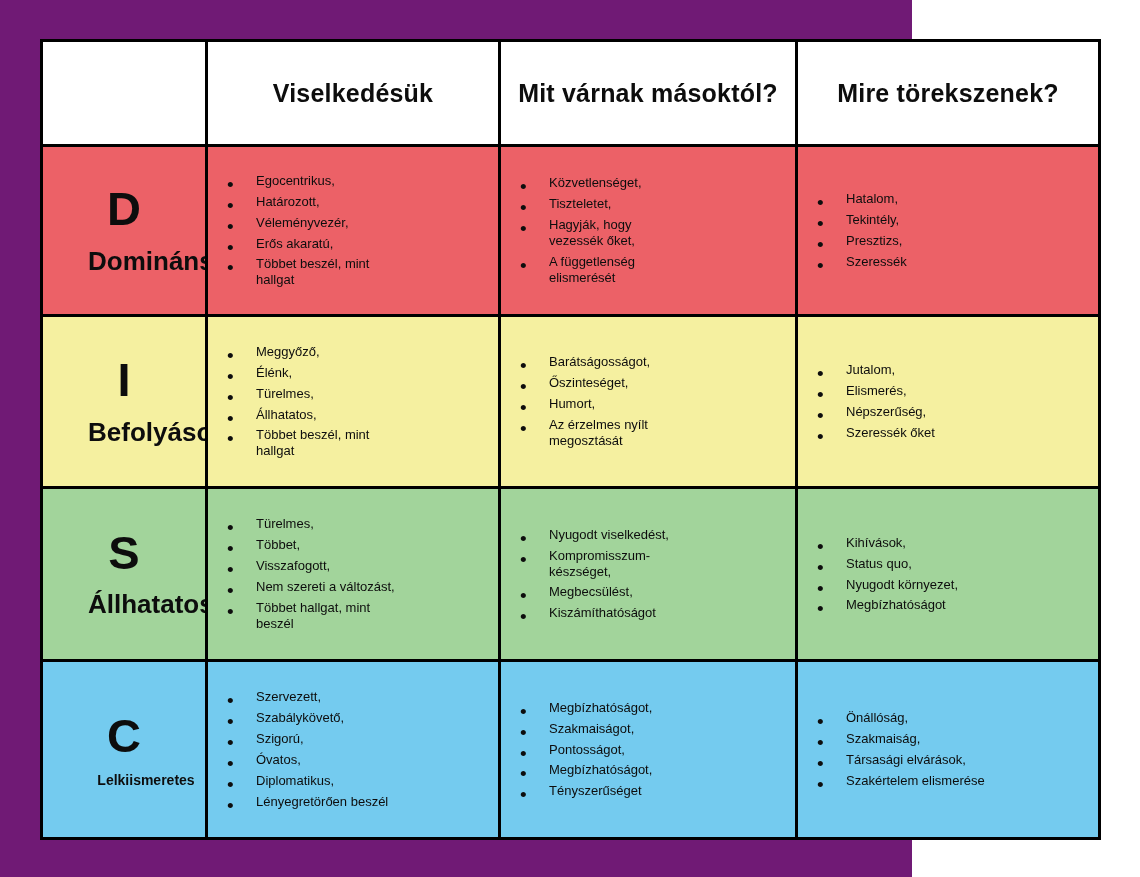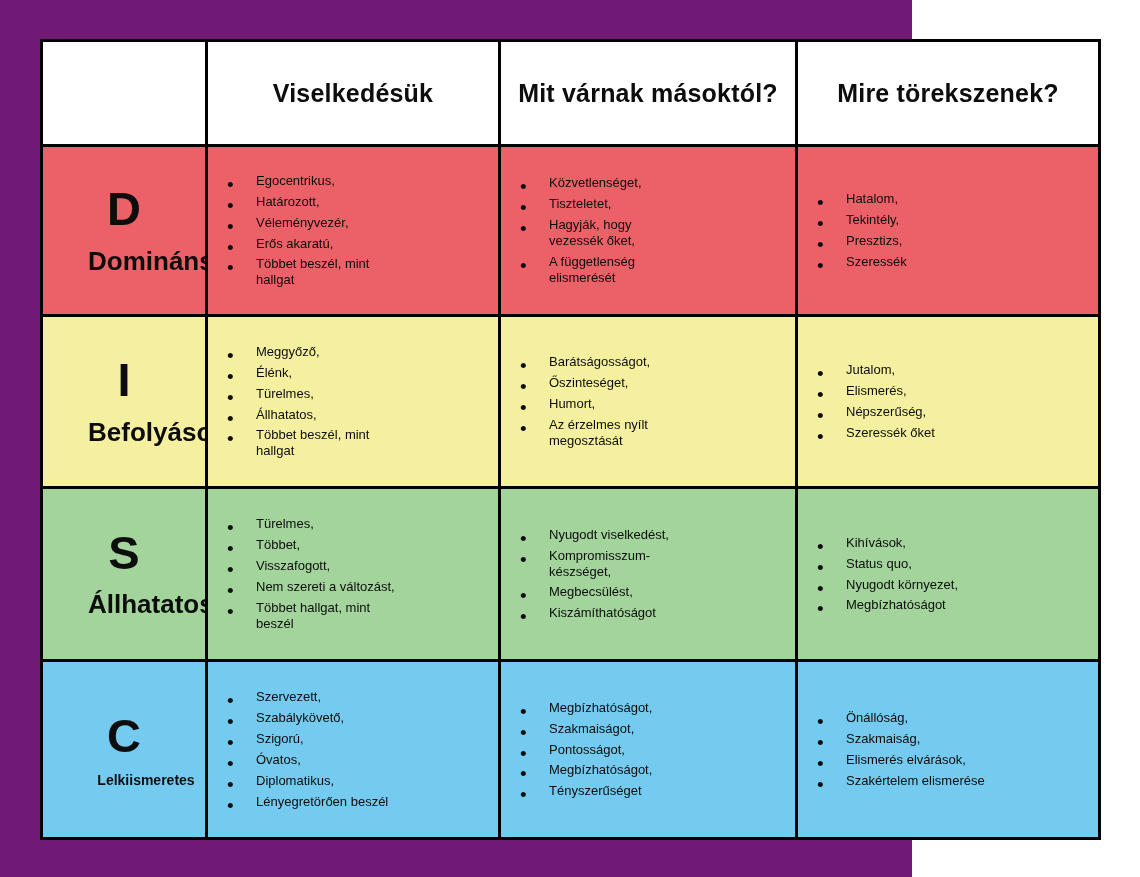--- a/index.html
+++ b/index.html
@@ -228,20 +228,20 @@
           <li>Szakmaiságot,</li>
           <li>Pontosságot,</li>
           <li>Megbízhatóságot,</li>
           <li>Tényszerűséget</li>
         </ul>
       </td>
       <td>
         <ul class="blist">
           <li>Önállóság,</li>
           <li>Szakmaiság,</li>
-          <li>Elismerés elvárások,</li>
+          <li>Társasági elvárások,</li>
           <li>Szakértelem elismerése</li>
         </ul>
       </td>
     </tr>
   </tbody>
     </table>
 </div>
 
 </body></html>

